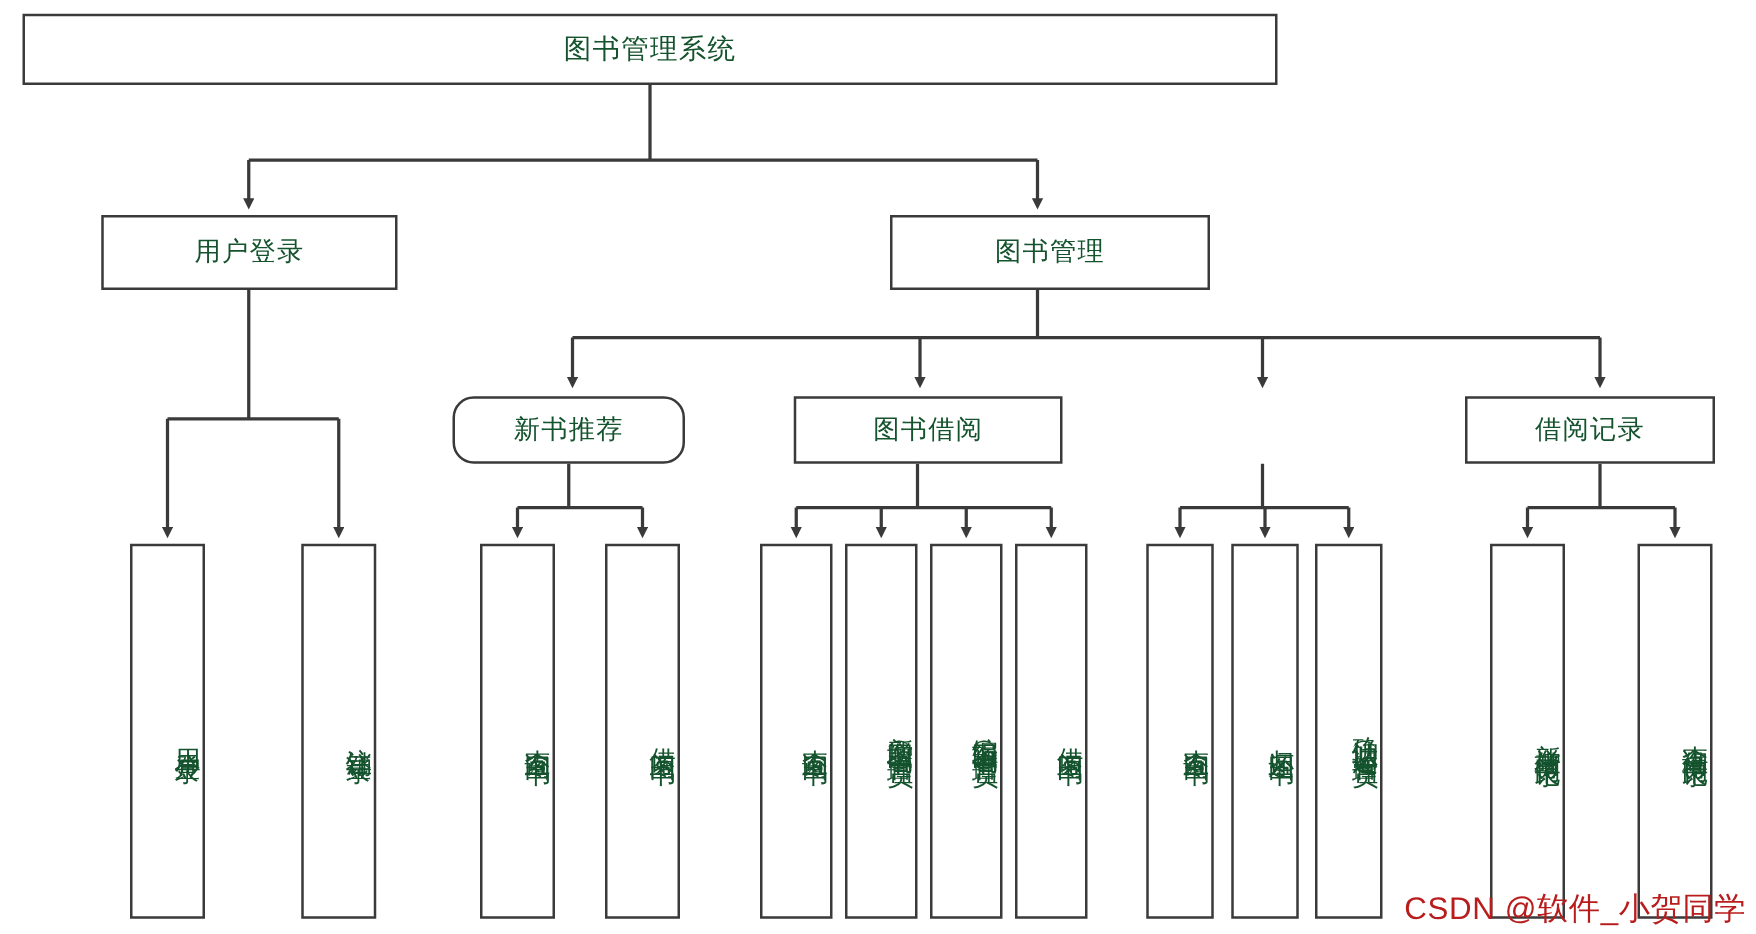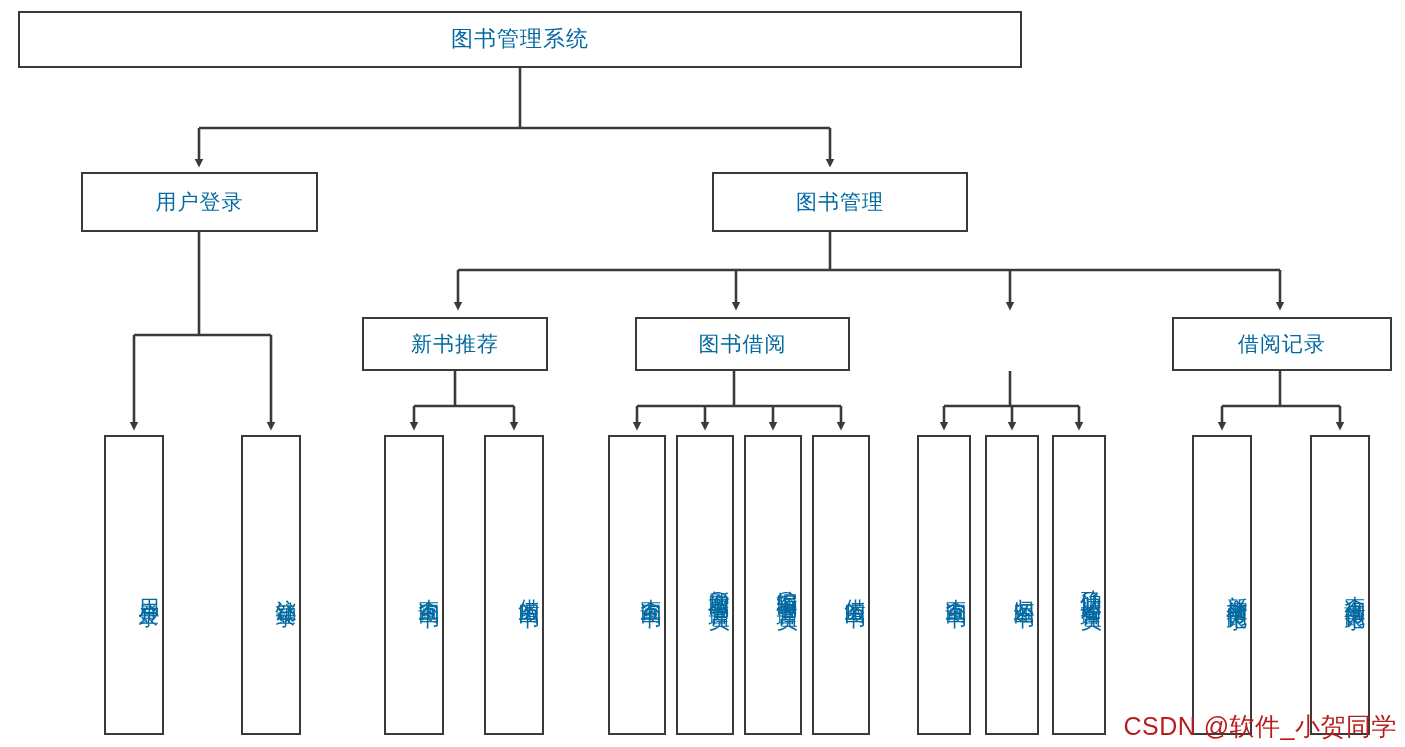--- a/index.html
+++ b/index.html
@@ -23,21 +23,21 @@
     left: 0;
     top: 0;
     width: 1405px;
     height: 747px;
   }
   .node {
     position: absolute;
     box-sizing: border-box;
     border: 2px solid #3a3a3a;
     background: #ffffff;
-    color: #0369a1;
+    color: #14532d;
     display: flex;
     align-items: center;
     justify-content: center;
     text-align: center;
   }
   .node.horizontal {
     font-size: 21px;
     line-height: 1.2;
     letter-spacing: 1px;
   }
@@ -133,27 +133,27 @@
     <span>图书管理系统</span>
   </div>
 
   <div class="node horizontal" style="left:81px; top:172px; width:237px; height:60px;">
     <span>用户登录</span>
   </div>
   <div class="node horizontal" style="left:712px; top:172px; width:256px; height:60px;">
     <span>图书管理</span>
   </div>
 
-  <div class="node horizontal" style="left:362px; top:317px; width:186px; height:54px;">
+  <div class="node horizontal" style="left:362px; top:317px; width:186px; height:54px;border-radius:17px;">
     <span>新书推荐</span>
   </div>
   <div class="node horizontal" style="left:635px; top:317px; width:215px; height:54px;">
     <span>图书借阅</span>
   </div>
-  <div class="node horizontal" style="left:1172px; top:317px; width:220px; height:54px;">
+  <div class="node horizontal" style="left:1172px; top:317px; width:200px; height:54px;">
     <span>借阅记录</span>
   </div>
 
   <div class="node vertical" style="left:104px; top:435px; width:60px; height:300px;">
     <span class="vtext">用户登录</span>
   </div>
   <div class="node vertical" style="left:241px; top:435px; width:60px; height:300px;">
     <span class="vtext">注销登录</span>
   </div>
 

